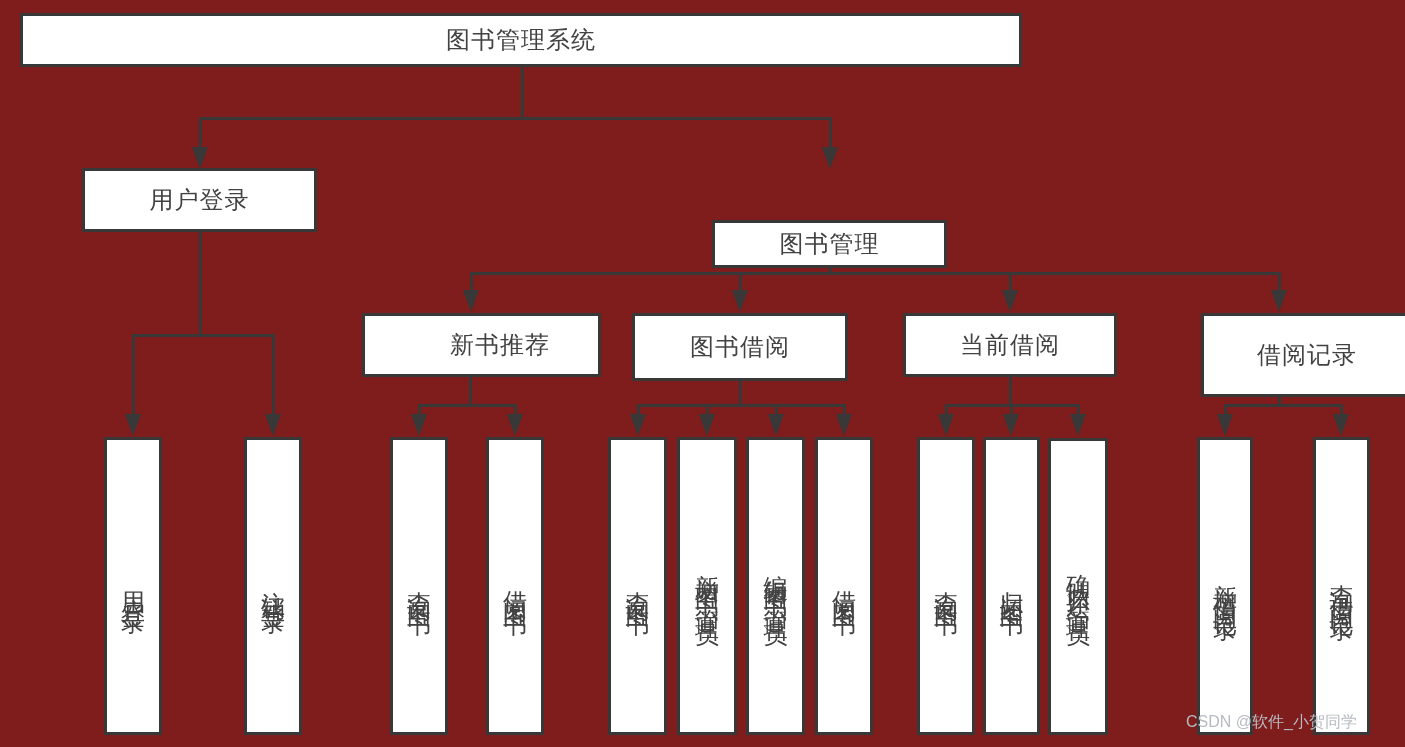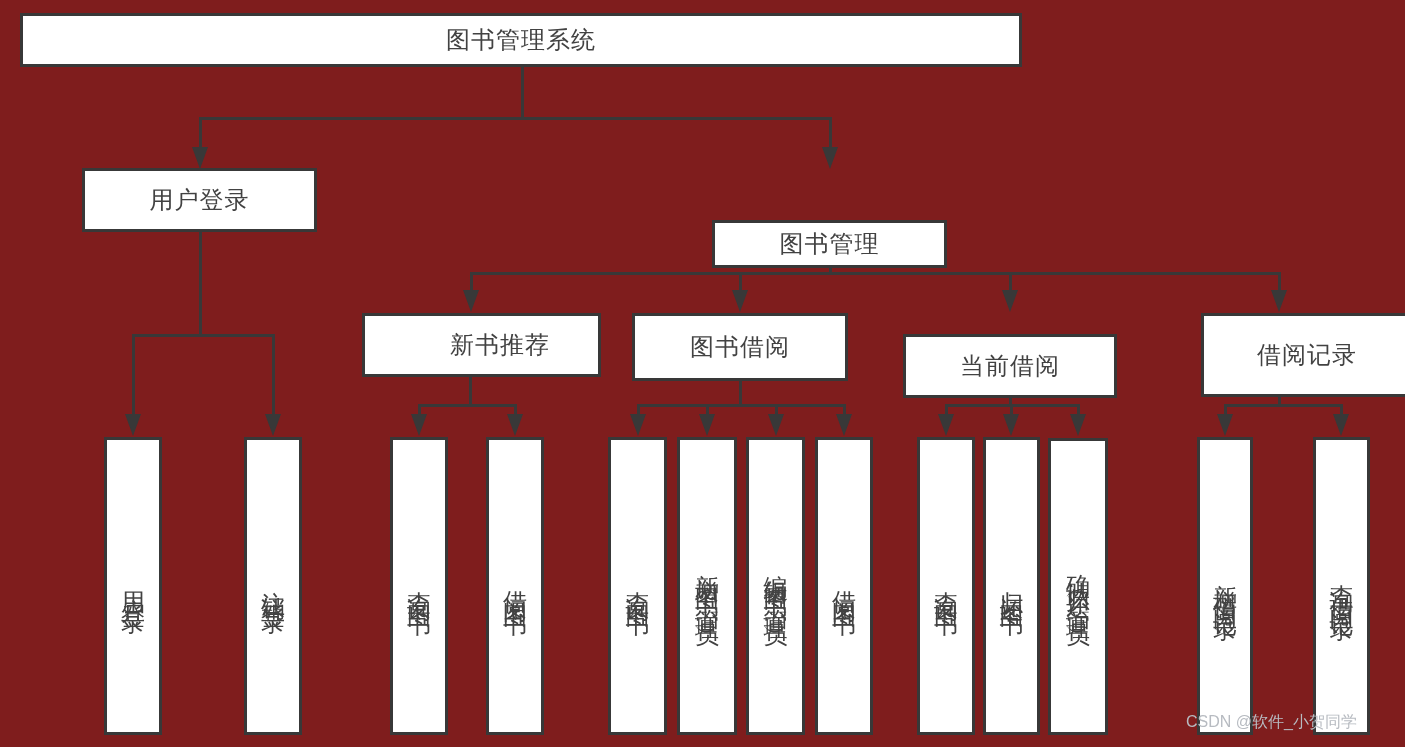--- a/index.html
+++ b/index.html
@@ -116,21 +116,21 @@
   <div class="hbox" style="left:712px;top:182px;width:235px;height:48px;margin-top:38px;">
     <span class="htext">图书管理</span>
   </div>
 
   <div class="hbox" style="left:362px;top:313px;width:239px;height:64px;padding-left:37px;">
     <span class="htext">新书推荐</span>
   </div>
   <div class="hbox" style="left:632px;top:313px;width:216px;height:68px;">
     <span class="htext">图书借阅</span>
   </div>
-  <div class="hbox" style="left:903px;top:313px;width:214px;height:64px;margin-top:21px;">
+  <div class="hbox" style="left:903px;top:313px;width:214px;height:64px;">
     <span class="htext">当前借阅</span>
   </div>
   <div class="hbox" style="left:1201px;top:313px;width:212px;height:84px;">
     <span class="htext">借阅记录</span>
   </div>
 
   <div class="vbox" style="left:104px;top:437px;width:58px;height:298px;">
     <span class="vtext">用户登录</span>
   </div>
   <div class="vbox" style="left:244px;top:437px;width:58px;height:298px;">

